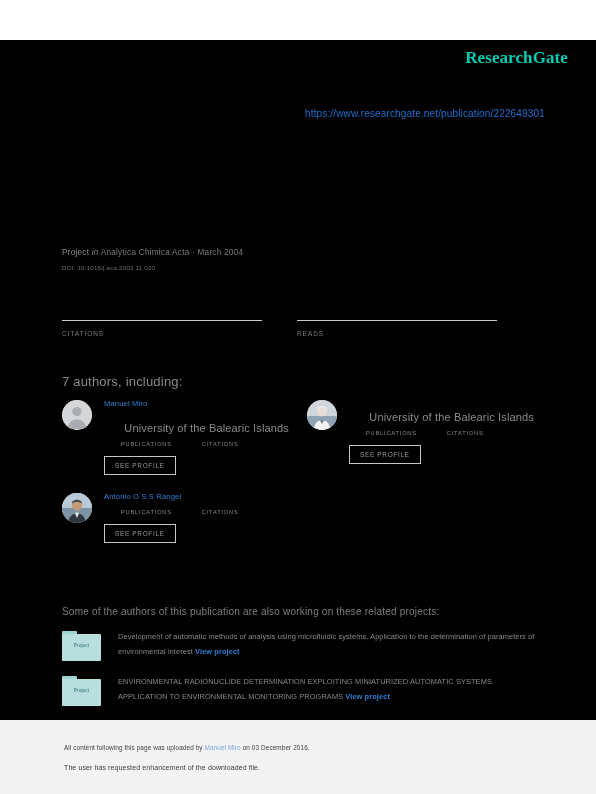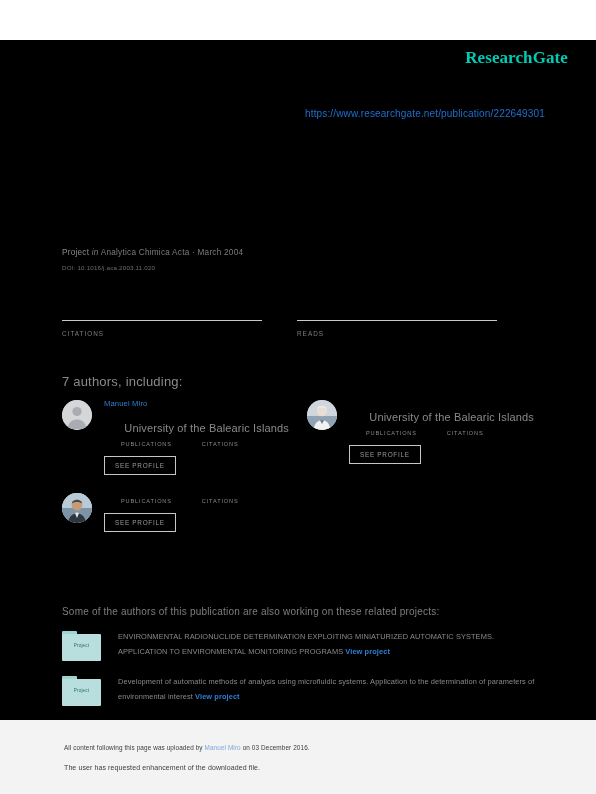--- a/index.html
+++ b/index.html
@@ -377,20 +377,21 @@
               <circle cx="15" cy="15" r="15" fill="#9fb8c9"></circle>
               <rect x="0" y="0" width="30" height="15" fill="#b8cad7"></rect>
               <rect x="0" y="15" width="30" height="15" fill="#7d94a6"></rect>
               <circle cx="15" cy="12" r="5.4" fill="#c79b77"></circle>
               <path d="M9.8 10.6 C10.2 5.6 19.8 5.6 20.2 10.6 C18.6 8.4 11.4 8.4 9.8 10.6 Z" fill="#4a4a4a"></path>
               <path d="M6 30 C7 22.4 11.2 20.4 15 20.4 C18.8 20.4 23 22.4 24 30 Z" fill="#2e3740"></path>
               <path d="M13 20.2 L15 25 L17 20.2 L15.6 19.6 L14.4 19.6 Z" fill="#e6e6e6"></path>
             </svg>
           </div>
           <div class="author-body">
+            <div class="author-name">António O S S Rangel</div>
             <div class="author-stats">
               <div>
                 <div class="astat-num"></div>
                 <div class="astat-label">PUBLICATIONS</div>
               </div>
               <div>
                 <div class="astat-num"></div>
                 <div class="astat-label">CITATIONS</div>
               </div>
             </div>
@@ -408,33 +409,33 @@
 
     <div class="projects">
 
       <div class="project">
         <div class="folder">
           <div class="tab"></div>
           <div class="body"></div>
           <div class="lbl">Project</div>
         </div>
         <div class="proj-text">
-          <span>ENVIRONMENTAL RADIONUCLIDE DETERMINATION EXPLOITING MINIATURIZED AUTOMATIC SYSTEMS. APPLICATION TO ENVIRONMENTAL MONITORING PROGRAMS</span>
+          <span>Development of automatic methods of analysis using microfluidic systems. Application to the determination of parameters of environmental interest</span>
           <span class="proj-link">View project</span>
         </div>
       </div>
 
       <div class="project">
         <div class="folder">
           <div class="tab"></div>
           <div class="body"></div>
           <div class="lbl">Project</div>
         </div>
         <div class="proj-text">
-          <span>Development of automatic methods of analysis using microfluidic systems. Application to the determination of parameters of environmental interest</span>
+          <span>ENVIRONMENTAL RADIONUCLIDE DETERMINATION EXPLOITING MINIATURIZED AUTOMATIC SYSTEMS. APPLICATION TO ENVIRONMENTAL MONITORING PROGRAMS</span>
           <span class="proj-link">View project</span>
         </div>
       </div>
 
     </div>
 
   </div>
 
   <div class="footer">
     <div class="foot-line foot-1">

